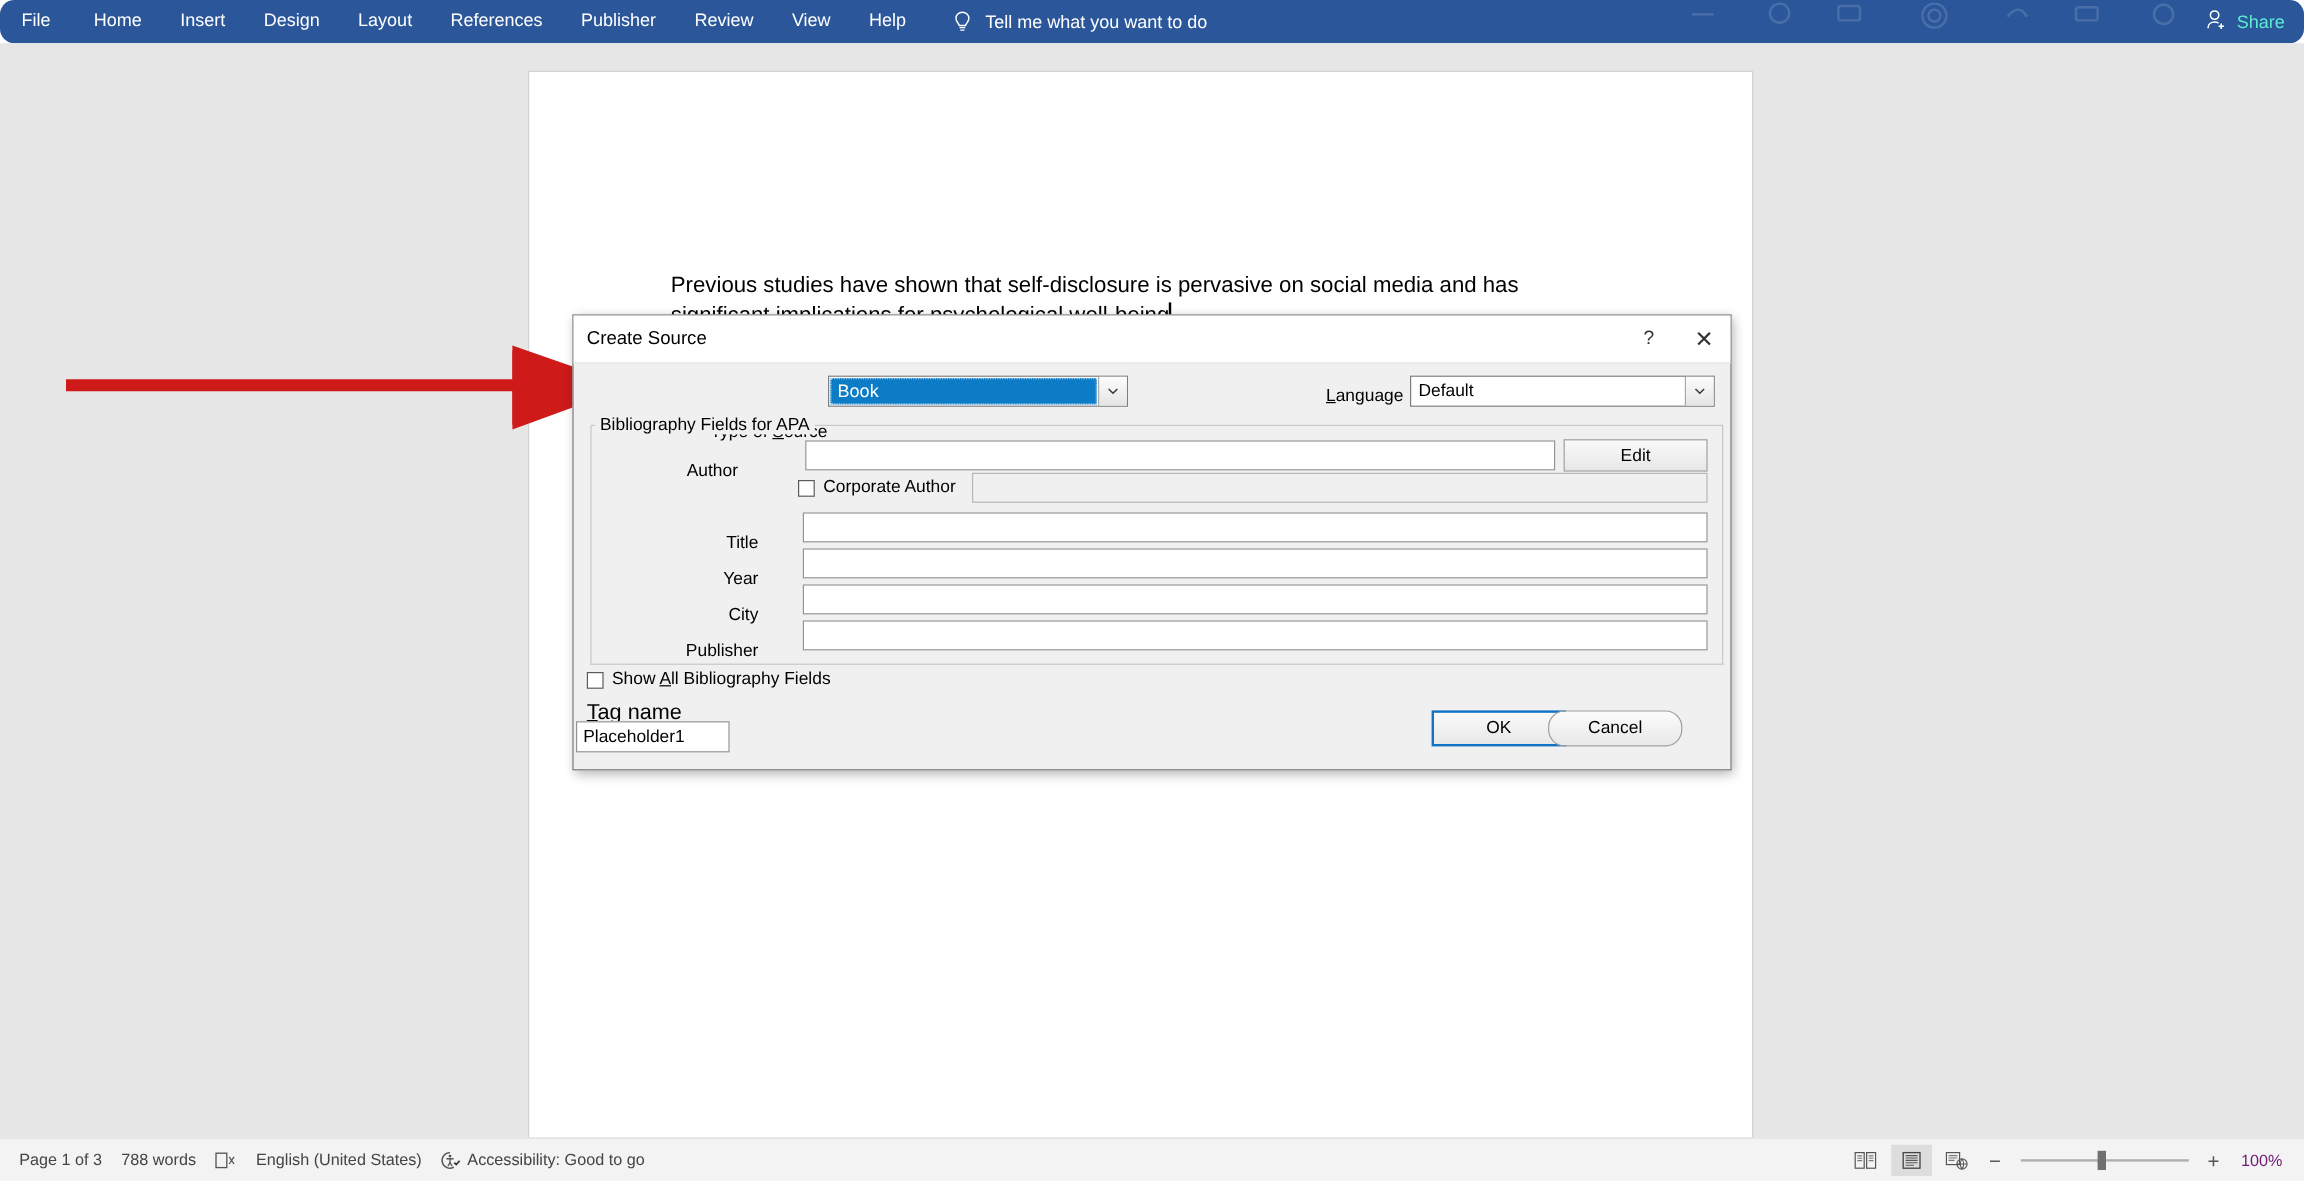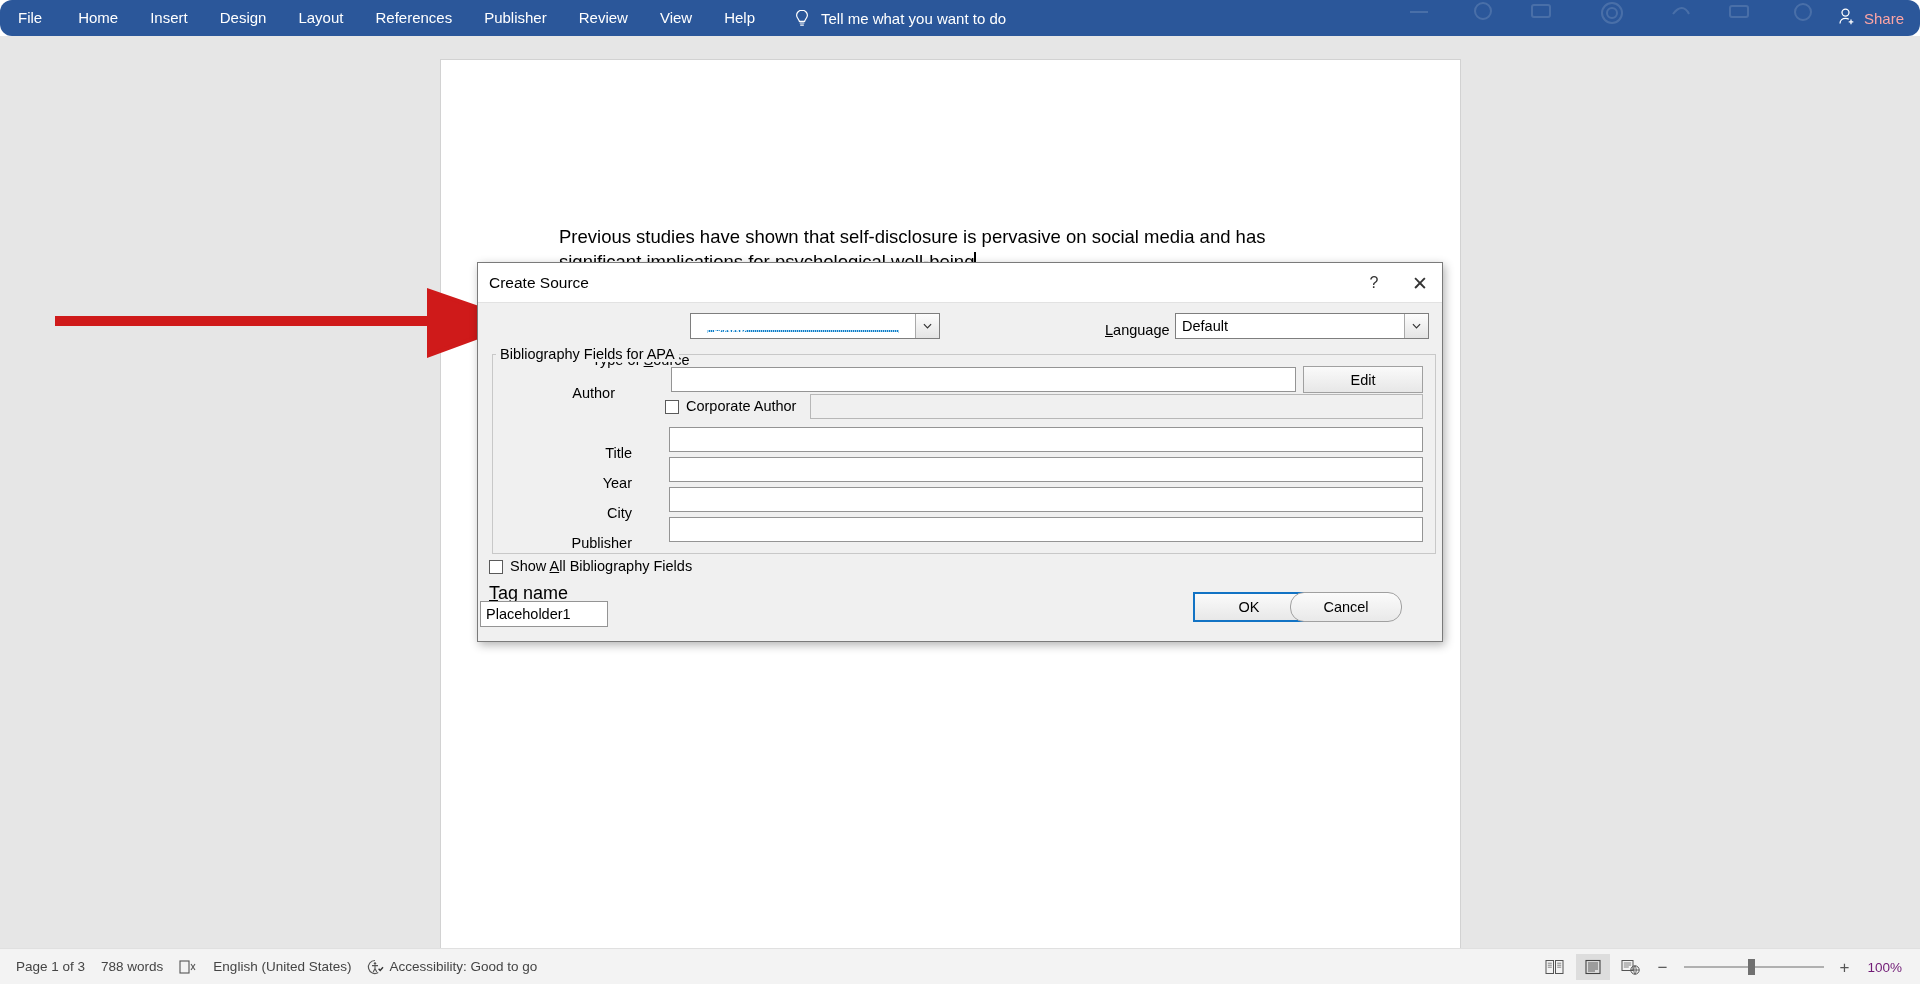--- a/index.html
+++ b/index.html
@@ -32,21 +32,21 @@
     display: flex; align-items: center;
     margin-left: 22px;
     color: #ffffff; font-size: 15px;
     white-space: nowrap;
   }
   #bulb { width: 18px; height: 20px; margin-right: 10px; position: relative; }
   #bulb svg { display: block; }
   #share-wrap {
     position: absolute; right: 16px; top: 0; height: 36px;
     display: flex; align-items: center;
-    color: #fca5a5; font-size: 15px; white-space: nowrap;
+    color: #5eead4; font-size: 15px; white-space: nowrap;
   }
   #share-wrap svg { margin-right: 7px; }
   
   .ghost {
     position: absolute; top: 2px;
     opacity: 0.14;
   }
 
   
   #workspace {
@@ -121,21 +121,21 @@
     width: 250px; height: 26px;
     border: 1px solid #7e7e7e; background: #fff;
     display: flex; align-items: stretch;
   }
   #tos-value {
     flex: 1; background: #0d7cc6;
     color: #fff; font-size: 15px;
     display: flex; align-items: center;
     padding-left: 5px;
     border: 1px dotted #9fd0ef;
-    margin: 16px;
+    margin: 1px;
   }
   .combo-arrow {
     width: 24px; background: linear-gradient(#fdfdfd,#e4e4e4);
     border-left: 1px solid #a9a9a9;
     display: flex; align-items: center; justify-content: center;
   }
   .chev { width: 9px; height: 6px; }
   #lang-label { position: absolute; left: 1105px; top: 322px; }
   #lang-combo {
     position: absolute; left: 1175px; top: 313px;

